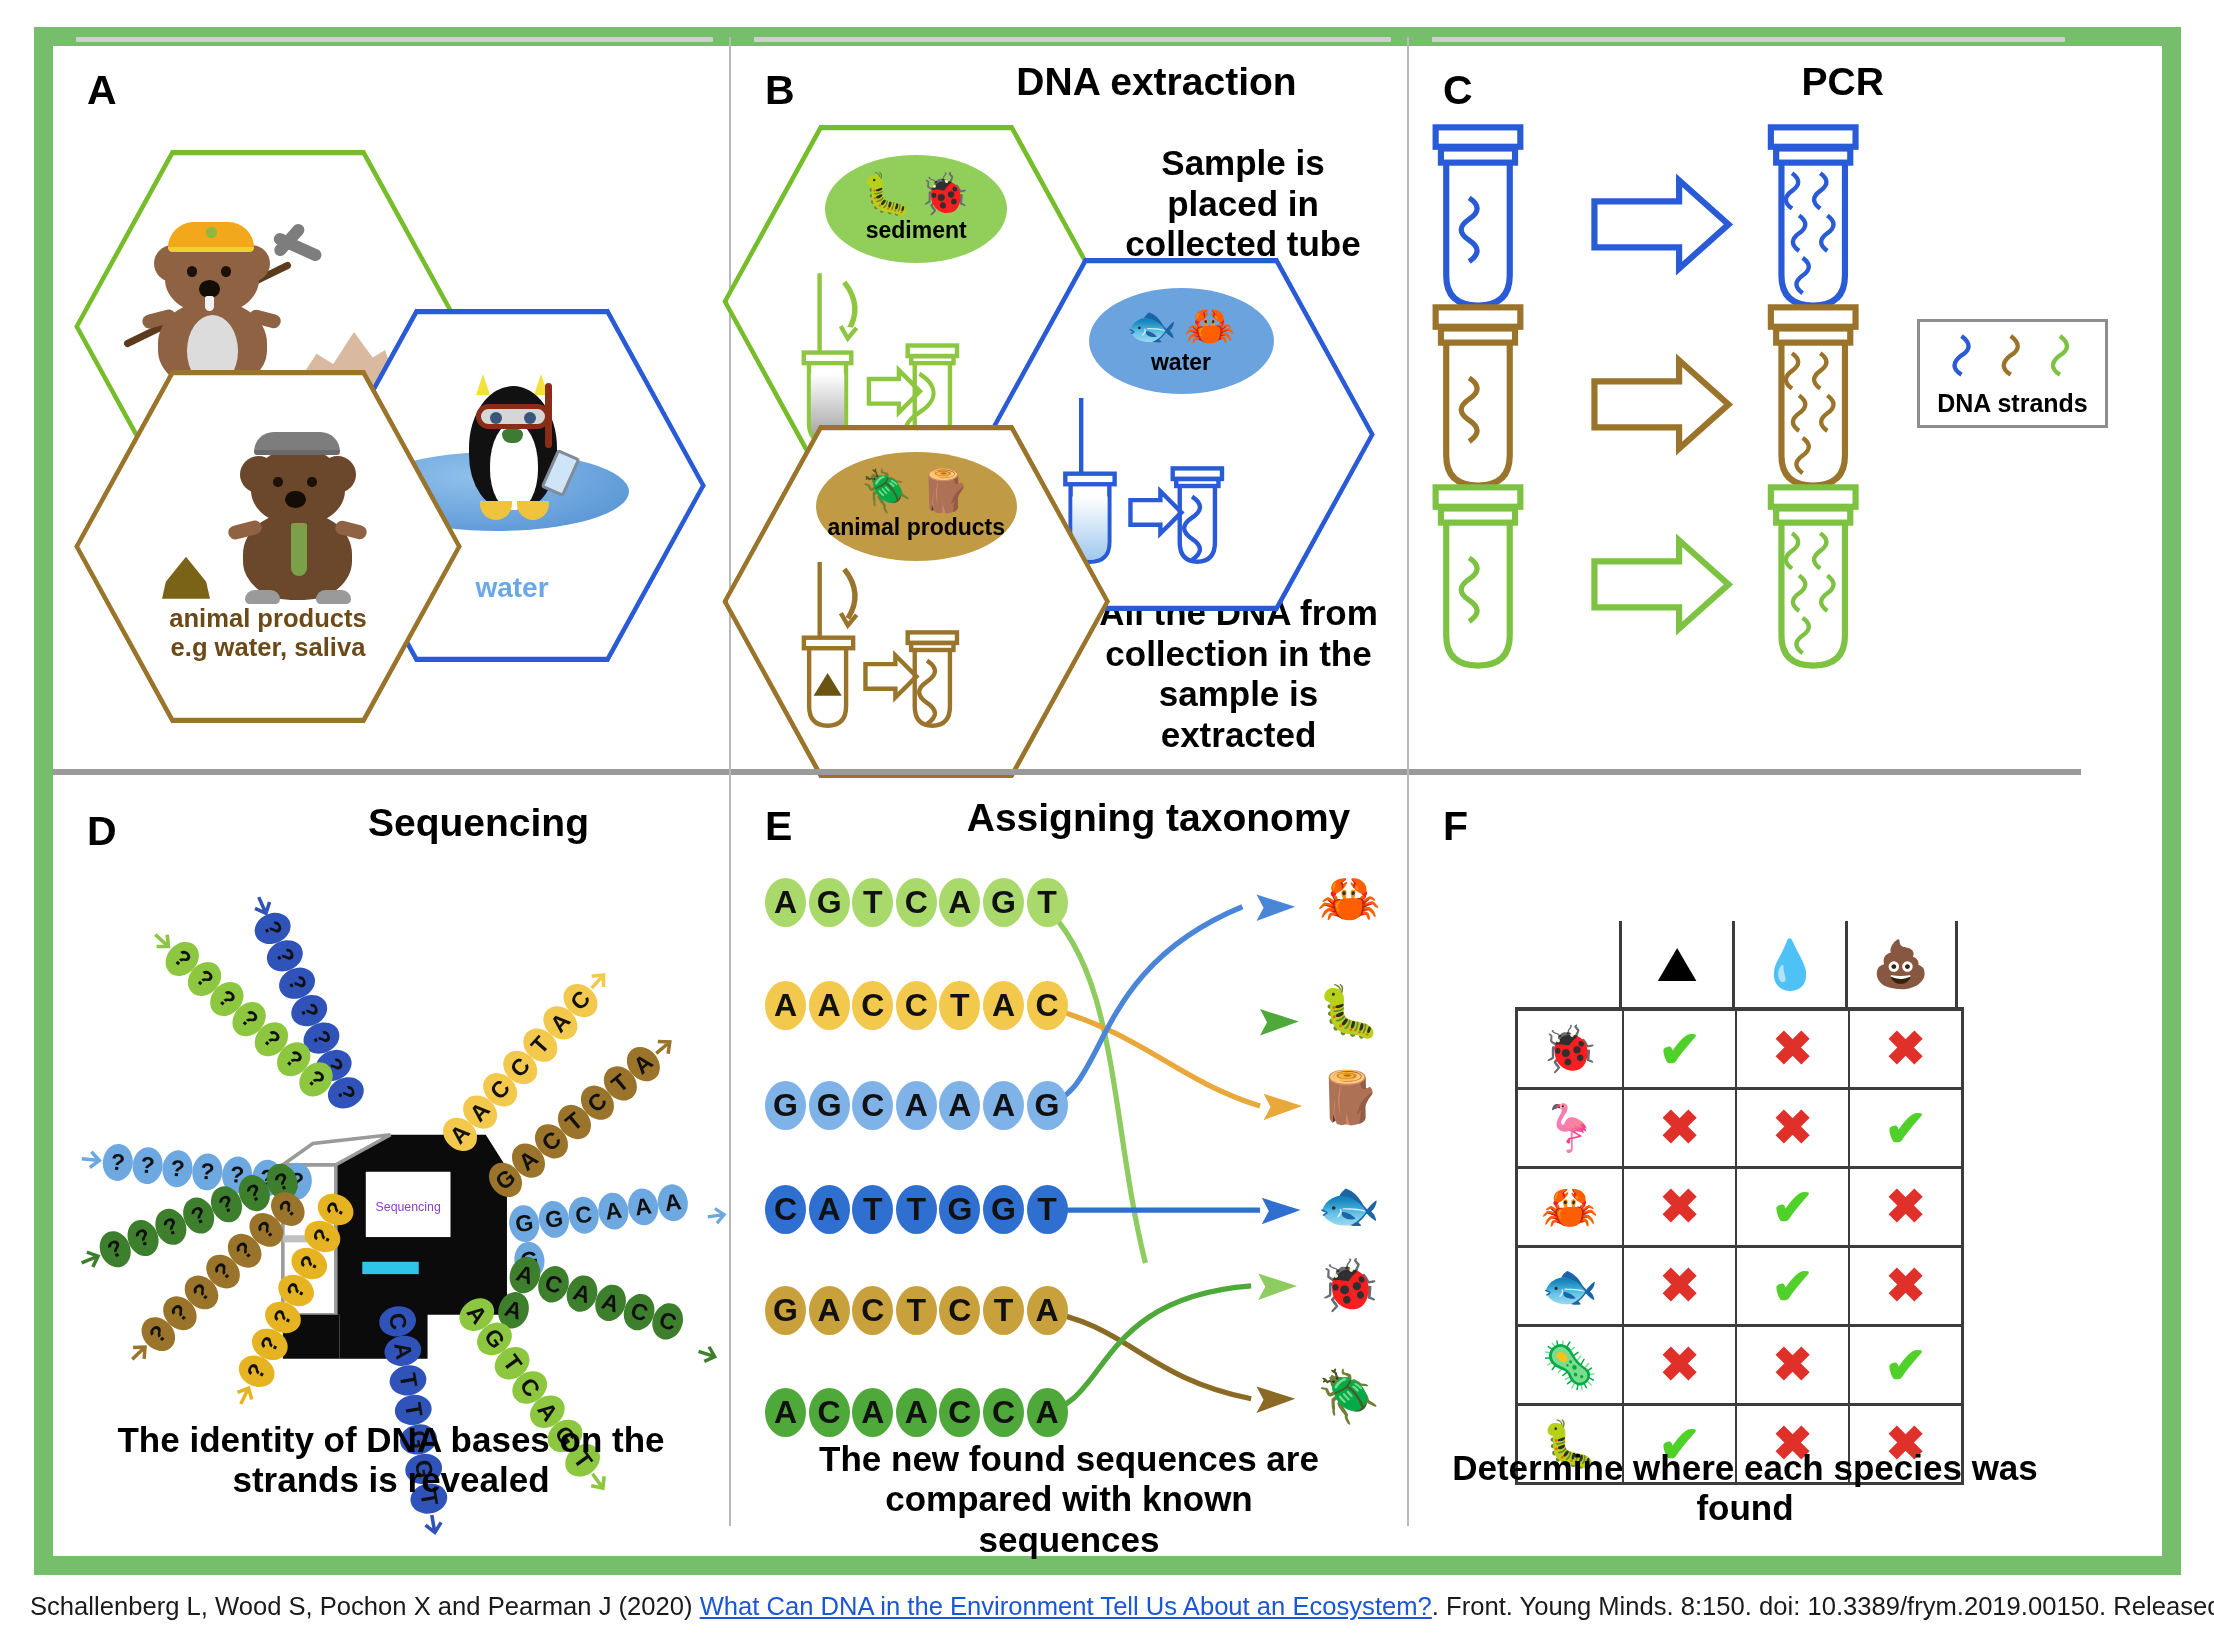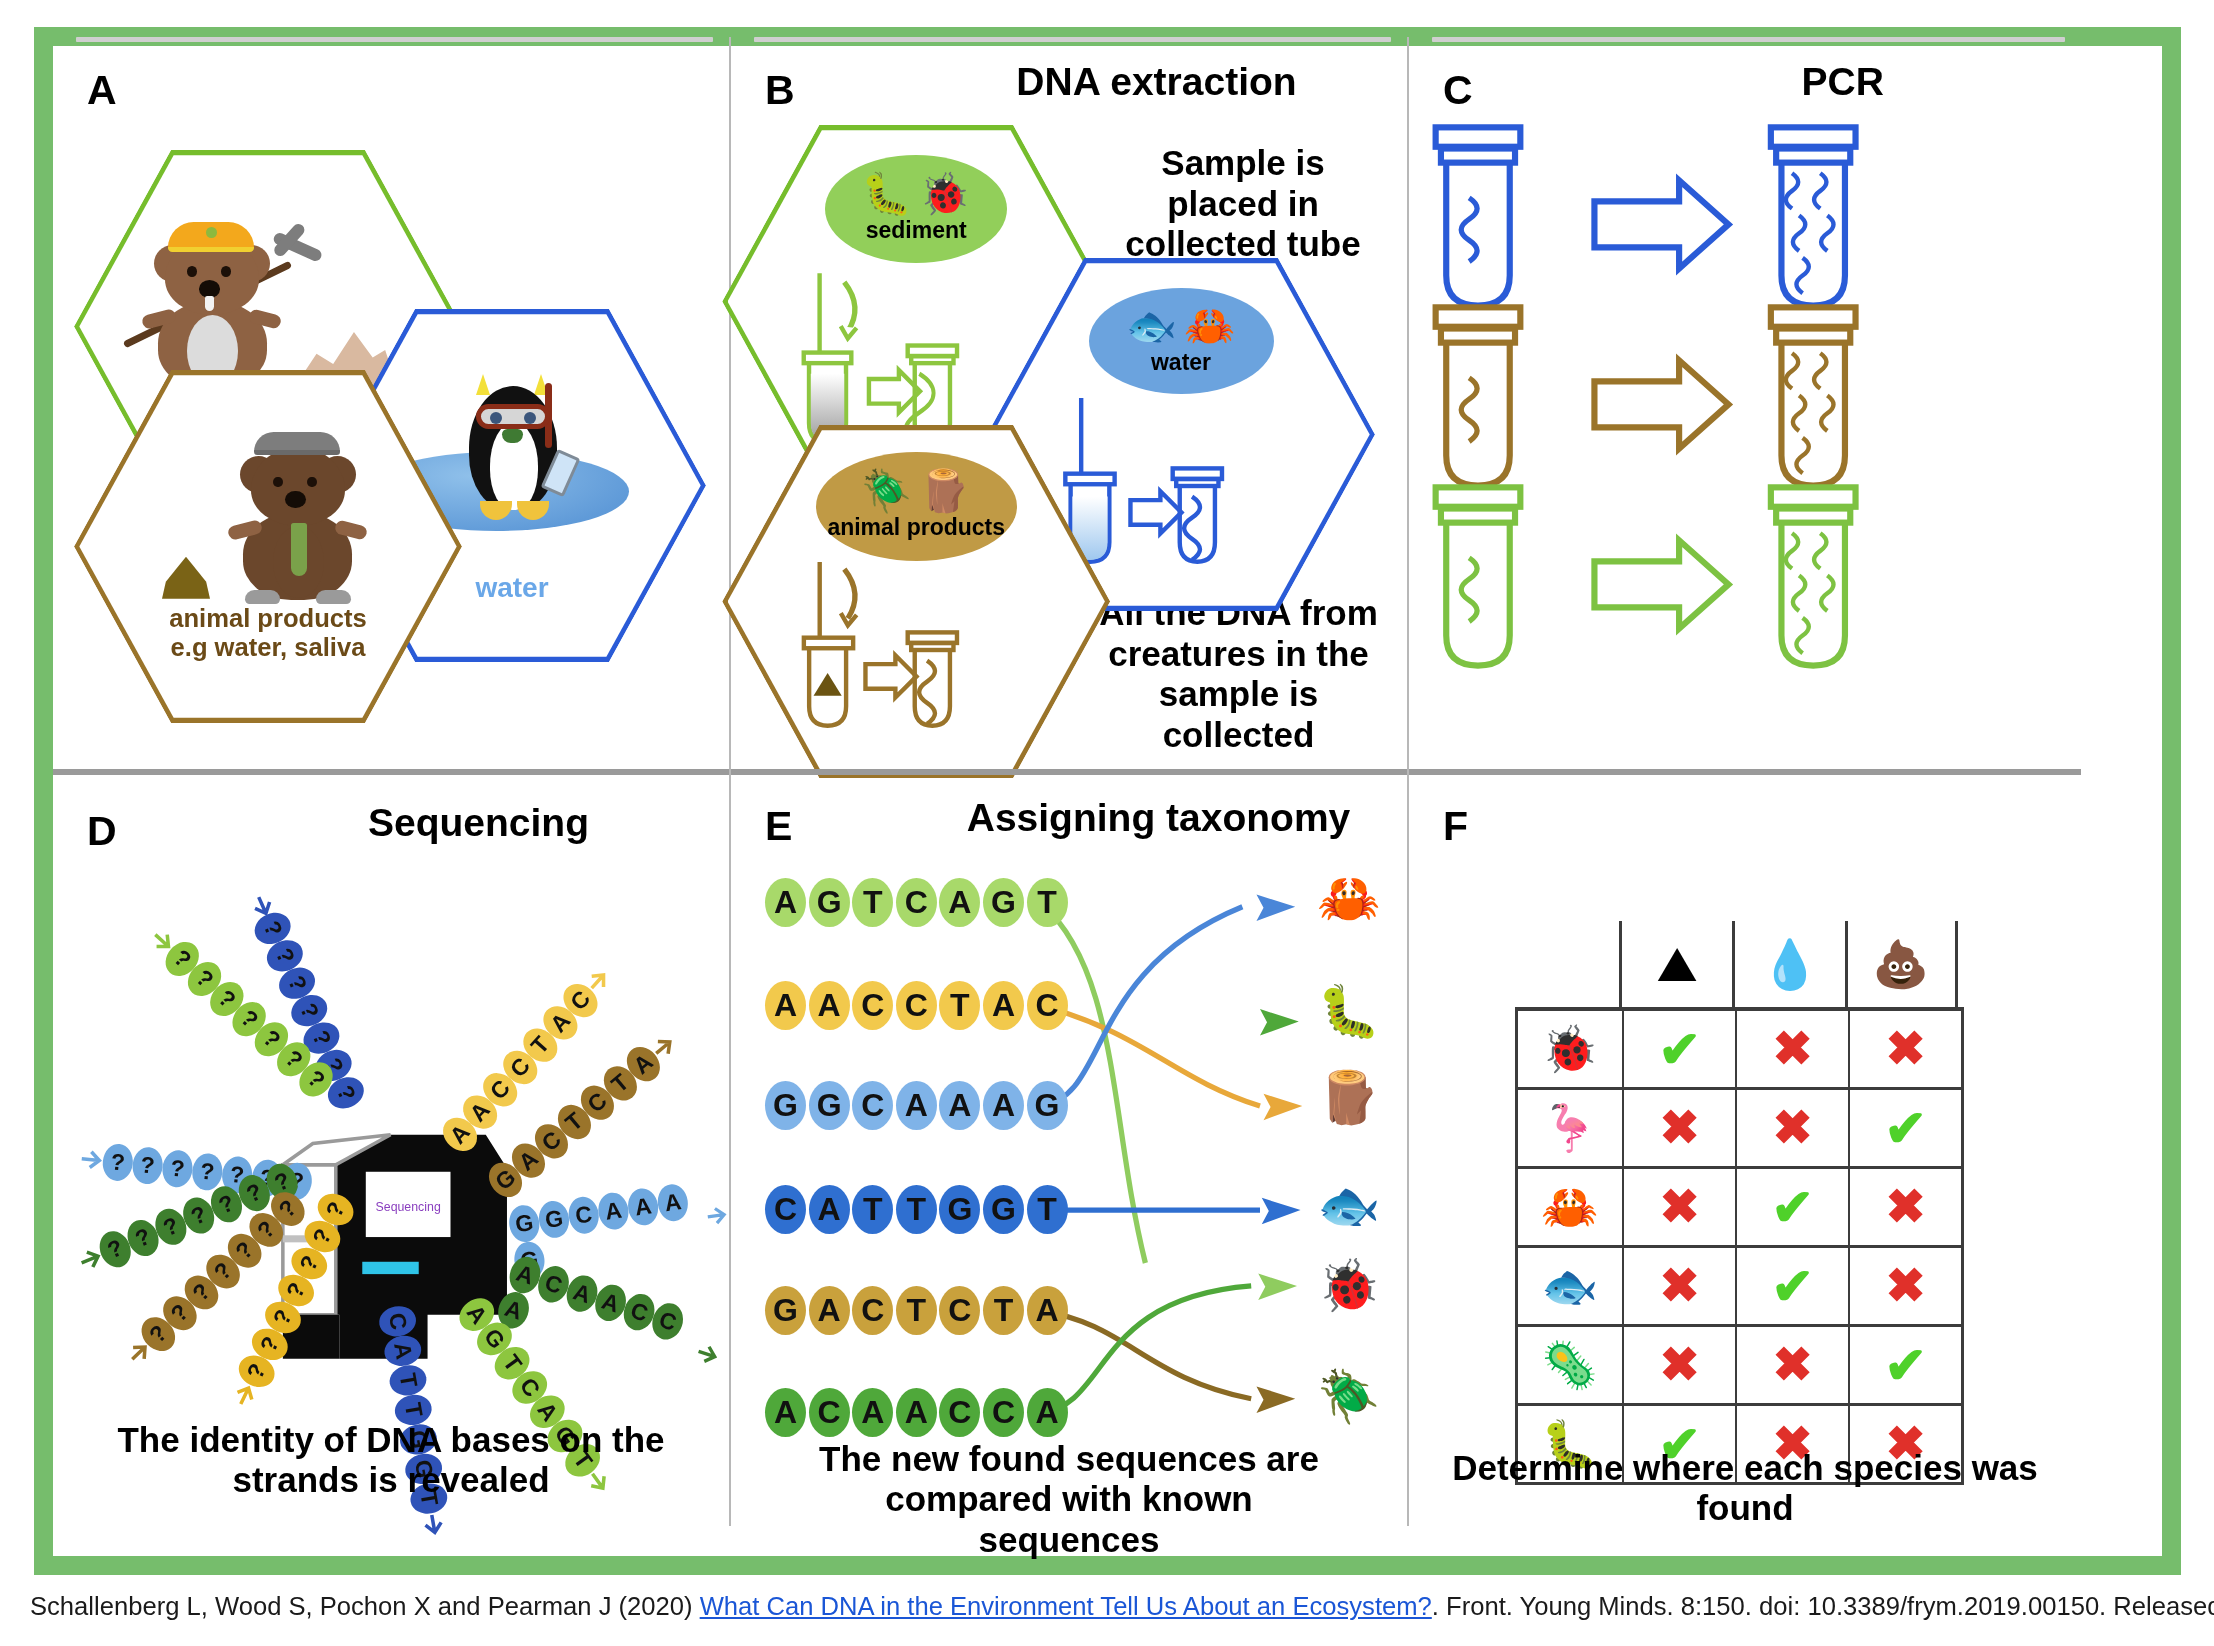--- a/index.html
+++ b/index.html
@@ -319,21 +319,21 @@
         </div>
       </div>
     </div>
 
     <div class="panel col-div-r">
       <div class="rule-top"></div>
       <div class="panel-letter">B</div>
       <div class="panel-title">DNA extraction</div>
 
       <div class="side-note" style="left:371px; top:106px; width:282px;">Sample is placed in collected tube</div>
-      <div class="side-note" style="left:353px; top:556px; width:309px;">All the DNA from creatures in the sample is collected</div>
+      <div class="side-note" style="left:353px; top:556px; width:309px;">All the DNA from collection in the sample is extracted</div>
 
       <div class="hex" style="left:-8.8px; top:88px; width:388px; height:353px;">
         <div class="hex-outline" style="--hc:#76bd2c;"></div>
         <div class="hex-body" style="justify-content:flex-start; padding-top:30px;">
           <div class="ellipse-tag" style="width:182px; height:108px; background:#92cf5a;">
             <div class="erow">
               <span class="emoji-ico">🐛</span>
               <span class="emoji-ico">🐞</span>
             </div>
             <div class="etxt">sediment</div>
@@ -481,20 +481,30 @@
           <g stroke-width="5">
             <path d="M424 58 q14 10 0 20 q-14 10 0 20"></path>
             <path d="M456 58 q14 10 0 20 q-14 10 0 20"></path>
             <path d="M432 106 q14 10 0 20 q-14 10 0 20"></path>
             <path d="M464 106 q14 10 0 20 q-14 10 0 20"></path>
             <path d="M436 154 q14 10 0 20 q-14 10 0 20"></path>
           </g>
         </g>
       </svg>
 
+      <div class="dnabox" style="left:508px; top:282px; width:191px; height:109px;">
+        <svg width="145" height="58" viewBox="0 0 164 66">
+          <g fill="none" stroke-width="5">
+            <path d="M24 8 q16 12 0 22 q-16 12 0 22" stroke="#2a5bd7"></path>
+            <path d="M80 8 q16 12 0 22 q-16 12 0 22" stroke="#9a742a"></path>
+            <path d="M136 8 q16 12 0 22 q-16 12 0 22" stroke="#7dc242"></path>
+          </g>
+        </svg>
+        <div class="lbl">DNA strands</div>
+      </div>
 
     </div>
 
     <div class="panel col-div-r">
       <div class="rule-mid"></div>
       <div class="panel-letter" style="top:39px;">D</div>
       <div class="panel-title" style="top:32px;">Sequencing</div>
 
       <svg class="seqmachine" style="left:205px; top:311px;" width="265" height="300" viewBox="0 0 300 340">
         <path d="M88 96 L150 62 L258 62 L282 100 L282 266 L192 266 L192 316 L92 316 L92 266 L88 266 Z" fill="#0b0b0b"></path>

